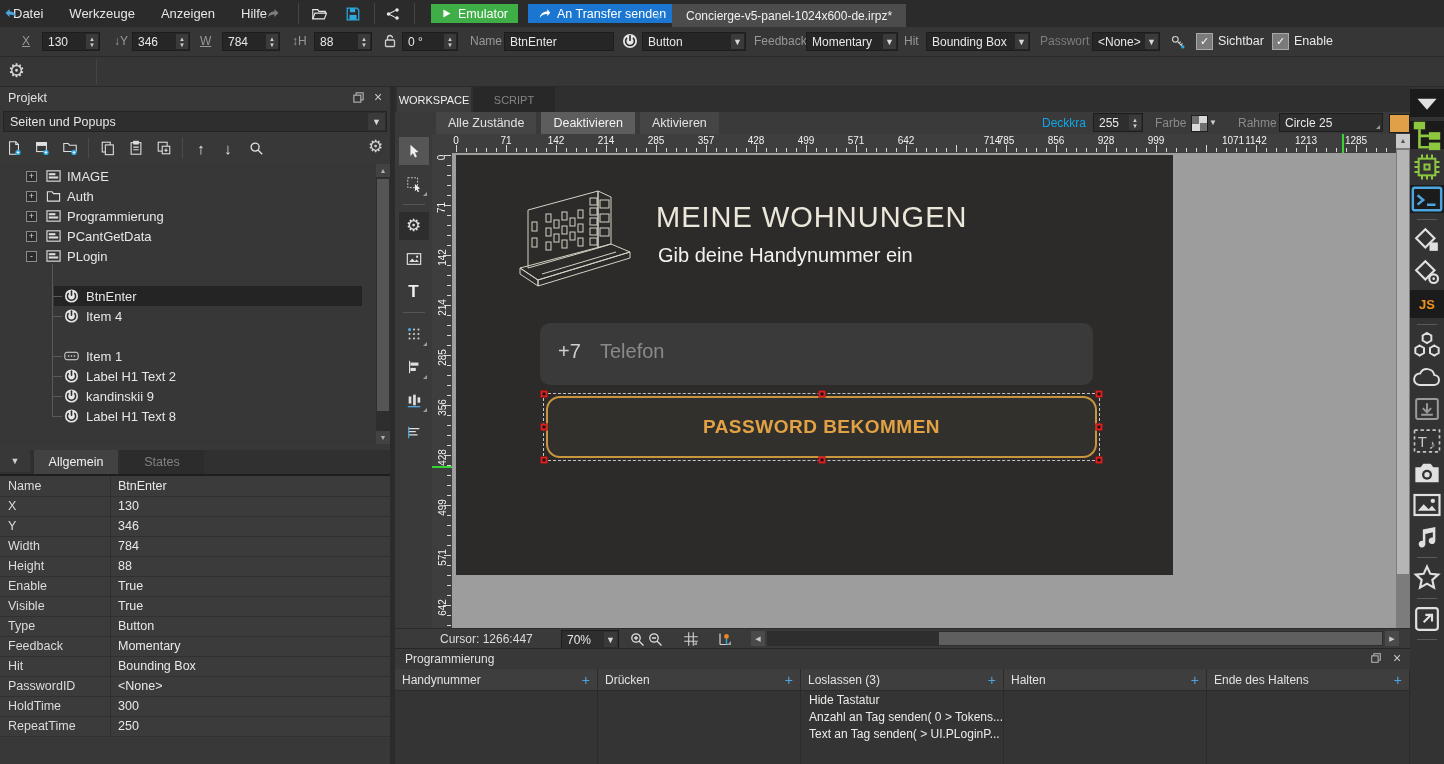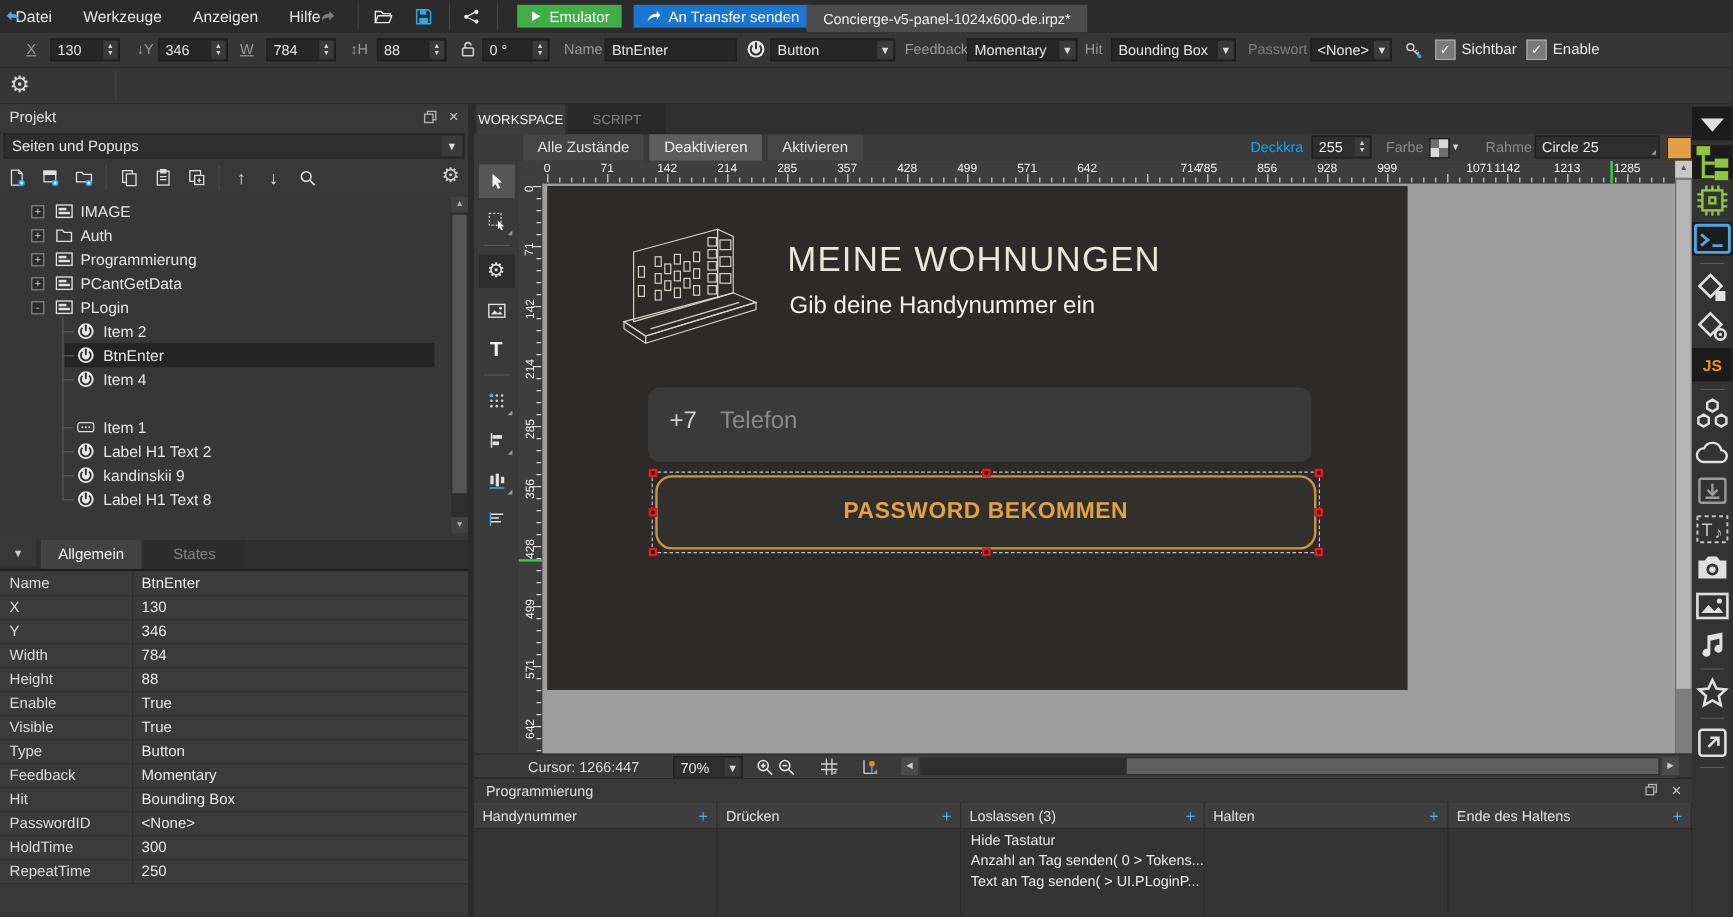--- a/index.html
+++ b/index.html
@@ -333,31 +333,20 @@
         <div class="tree-row" style="top: 82px;">
           <div class="exp">-</div>
           <div class="ic" style="position: absolute; left: 46px; top: 3px; width: 15px; height: 14px; color: rgb(224, 224, 224);">
             <svg viewBox="0 0 16 14">
               <rect x="1" y="1.5" width="14" height="11" fill="none" stroke="#e0e0e0" stroke-width="1.2"></rect>
               <rect x="3" y="4" width="7" height="2.2" fill="#e0e0e0"></rect>
               <rect x="3" y="7.5" width="10" height="2.2" fill="#e0e0e0"></rect>
             </svg>
           </div>
           <div style="position: absolute; left: 67px; top: 2.5px;">PLogin</div>
-        </div>
-        <div class="tree-row" style="top: 102px;">
-          <div style="position: absolute; left: 52px; top: 10px; width: 10px; height: 1px; background: rgb(90, 90, 90);"></div>
-          <div class="ic" style="position: absolute; left: 64px; top: 3px; width: 15px; height: 14px; color: rgb(224, 224, 224);">
-            <svg viewBox="0 0 16 16">
-              <circle cx="8" cy="8" r="7" fill="#e6e6e6"></circle>
-              <path d="M8 2.8v4.4" stroke="#2c2c2c" stroke-width="1.7" stroke-linecap="round"></path>
-              <path d="M5 4.9a4.4 4.4 0 1 0 6 0" fill="none" stroke="#2c2c2c" stroke-width="1.6"></path>
-            </svg>
-          </div>
-          <div style="position: absolute; left: 86px; top: 2.5px;">Item 2</div>
         </div>
         <div class="tree-row" style="top: 122px;">
           <div class="sel-strip"></div>
           <div style="position: absolute; left: 52px; top: 10px; width: 10px; height: 1px; background: rgb(90, 90, 90);"></div>
           <div class="ic" style="position: absolute; left: 64px; top: 3px; width: 15px; height: 14px; color: rgb(224, 224, 224);">
             <svg viewBox="0 0 16 16">
               <circle cx="8" cy="8" r="7" fill="#e6e6e6"></circle>
               <path d="M8 2.8v4.4" stroke="#2c2c2c" stroke-width="1.7" stroke-linecap="round"></path>
               <path d="M5 4.9a4.4 4.4 0 1 0 6 0" fill="none" stroke="#2c2c2c" stroke-width="1.6"></path>
             </svg>

